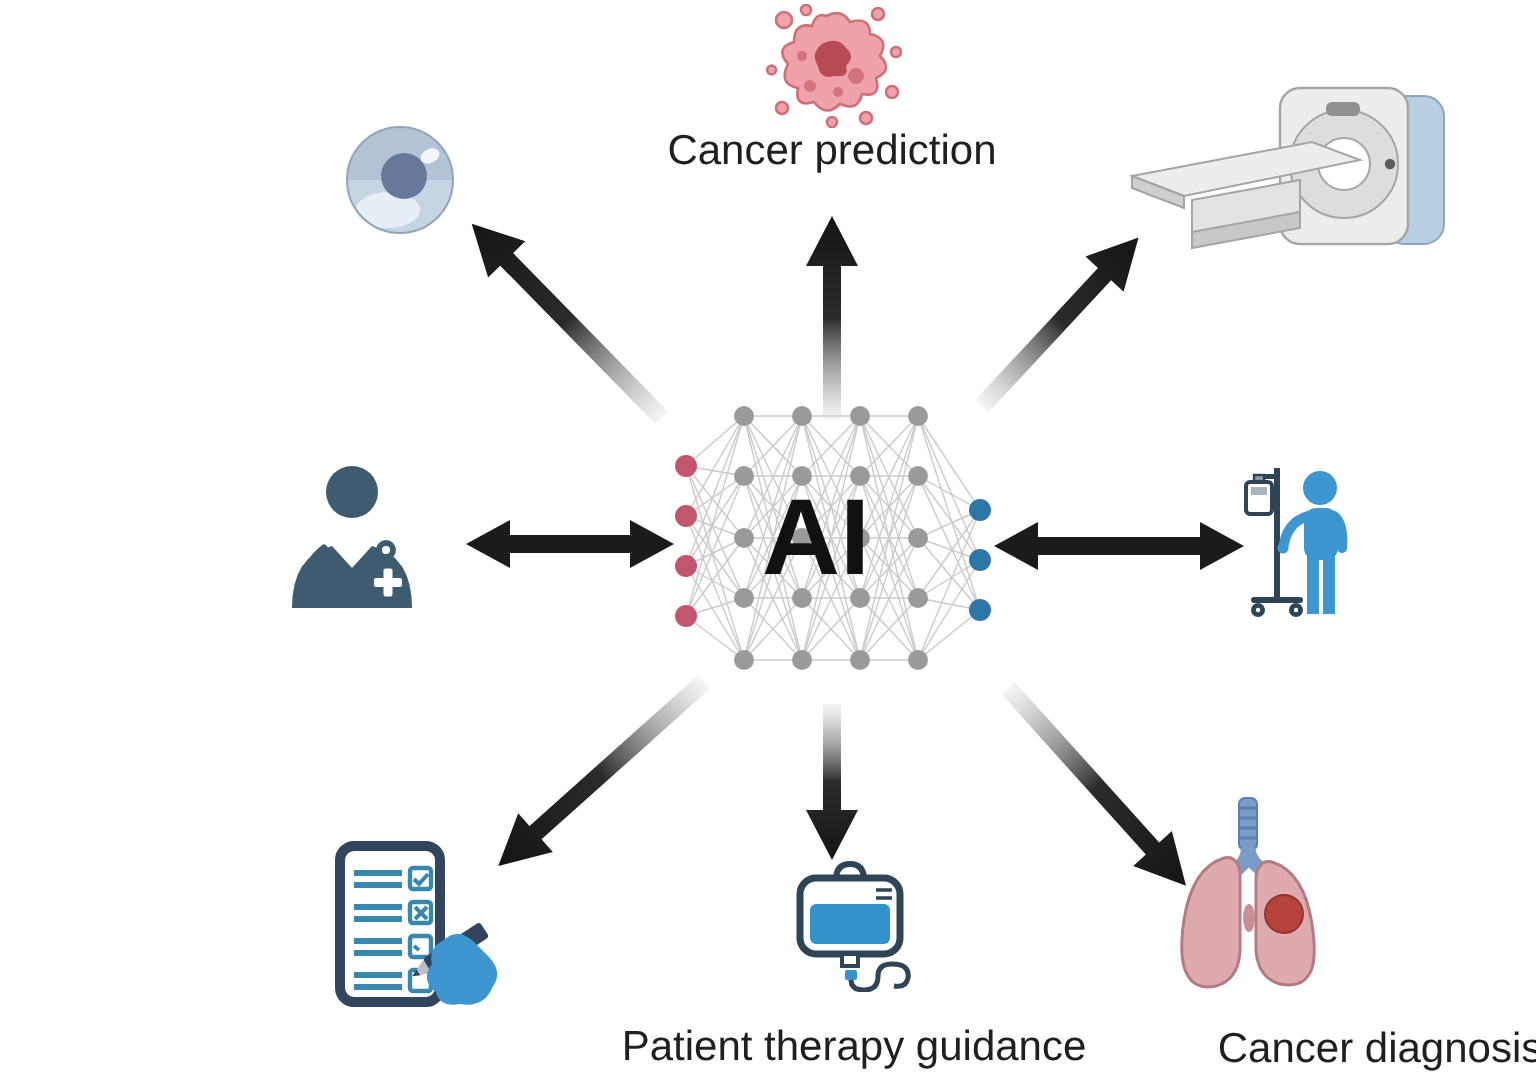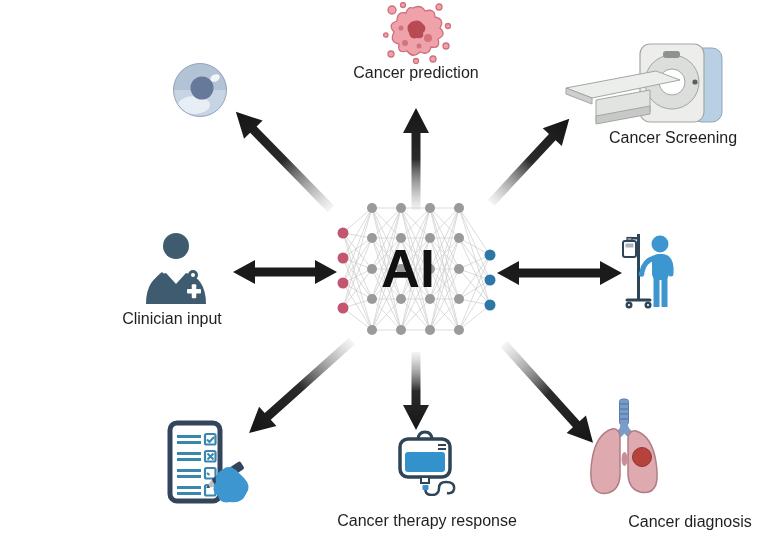--- a/index.html
+++ b/index.html
@@ -3,21 +3,21 @@
 <meta charset="utf-8">
 <style>
   html,body{margin:0;padding:0;background:#fff;}
   #canvas{
     position:relative;width:768px;height:536px;background:#ffffff;
     overflow:hidden;font-family:"Liberation Sans",sans-serif;
   }
   .layer{position:absolute;left:0;top:0;}
   .label{
     position:absolute;transform:translateX(-50%);
-    font-size:16px;color:#1f1f1f;white-space:nowrap;line-height:1.1;
+    font-size:21px;color:#1f1f1f;white-space:nowrap;line-height:1.1;
     font-family:"Liberation Sans",sans-serif;
   }
   .icon{position:absolute;}
   .icon svg{display:block;}
 </style>
 </head>
 <body>
 
 <div id="canvas">
 
@@ -333,17 +333,15 @@
       <path d="M36,26 Q36,34 28,38" stroke="#7b9cc9" stroke-width="7" fill="none"></path>
       <path d="M36,26 Q37,34 45,38" stroke="#7b9cc9" stroke-width="7" fill="none"></path>
       <path d="M30,33 Q28,30 24,31 Q8,36 4,62 Q1,82 6,90 Q10,97 20,95 Q31,92 32,78 L32,40 Q32,35 30,33 Z" fill="#dfa9b0" stroke="#b27c84" stroke-width="1.5"></path>
       <path d="M42,35 Q44,32 48,33 Q64,38 68,64 Q71,84 66,90 Q62,96 52,94 Q41,91 40,77 L40,42 Q40,37 42,35 Z" fill="#dfa9b0" stroke="#b27c84" stroke-width="1.5"></path>
       <ellipse cx="36.5" cy="61" rx="3" ry="7" fill="#c98f96"></ellipse>
       <circle cx="54" cy="59" r="9.5" fill="#b5433c" stroke="#933630" stroke-width="1"></circle>
     </svg>
   </div>
 
   <div class="label" style="left:416px;top:64px">Cancer prediction</div>
-  <div class="label" style="left:673px;top:129px">Cancer Screening</div>
-  <div class="label" style="left:172px;top:310px">Clinician input</div>
-  <div class="label" style="left:427px;top:512px">Cancer therapy response</div>
+  <div class="label" style="left:427px;top:512px">Patient therapy guidance</div>
   <div class="label" style="left:690px;top:513px">Cancer diagnosis</div>
 </div>
 
 </body></html>

